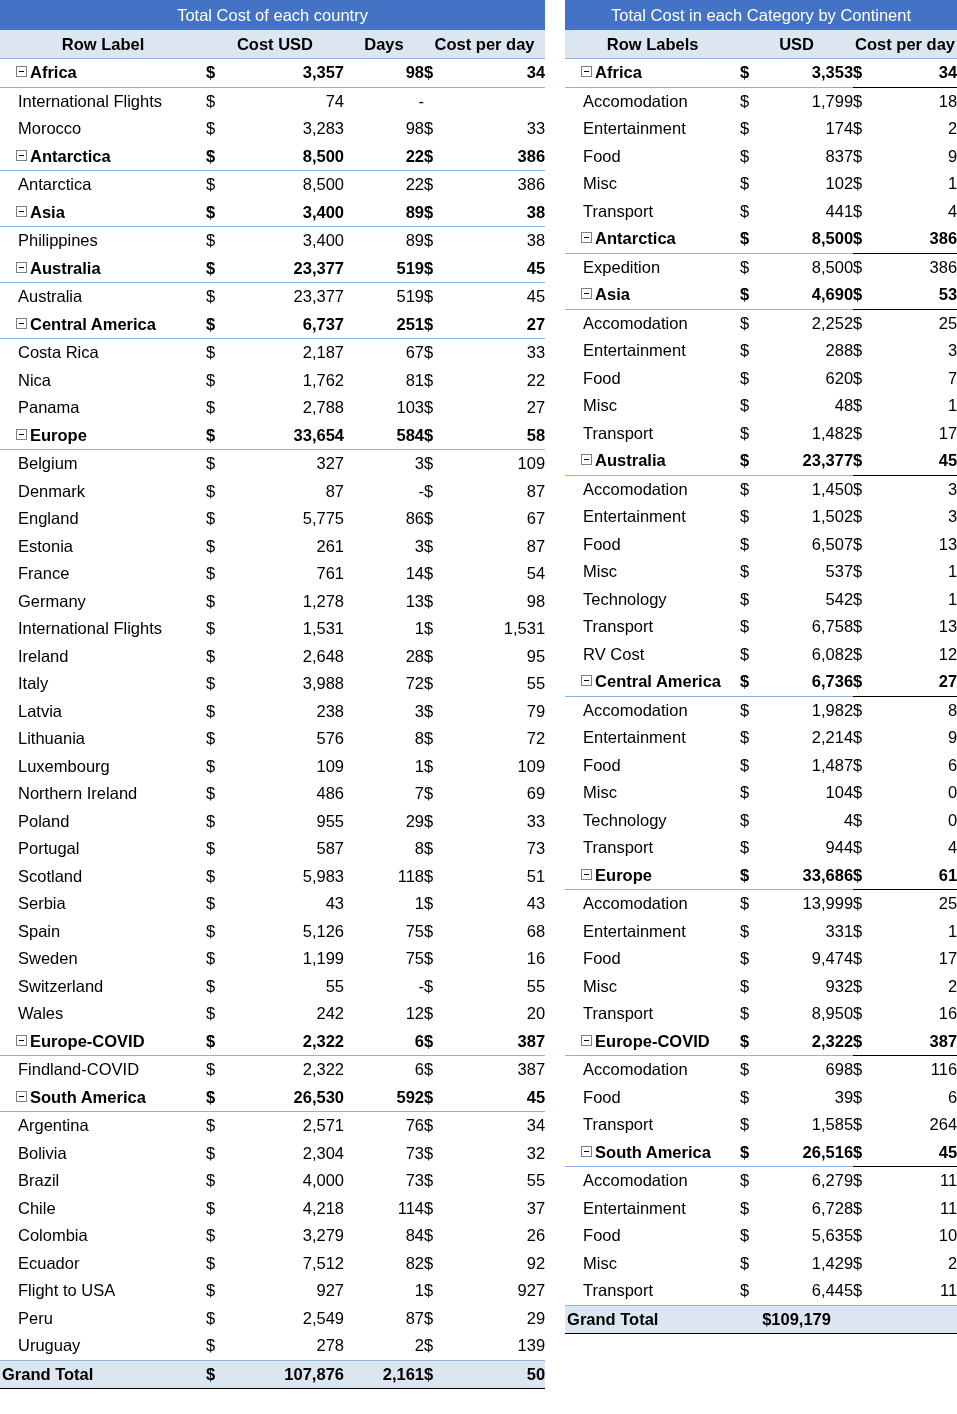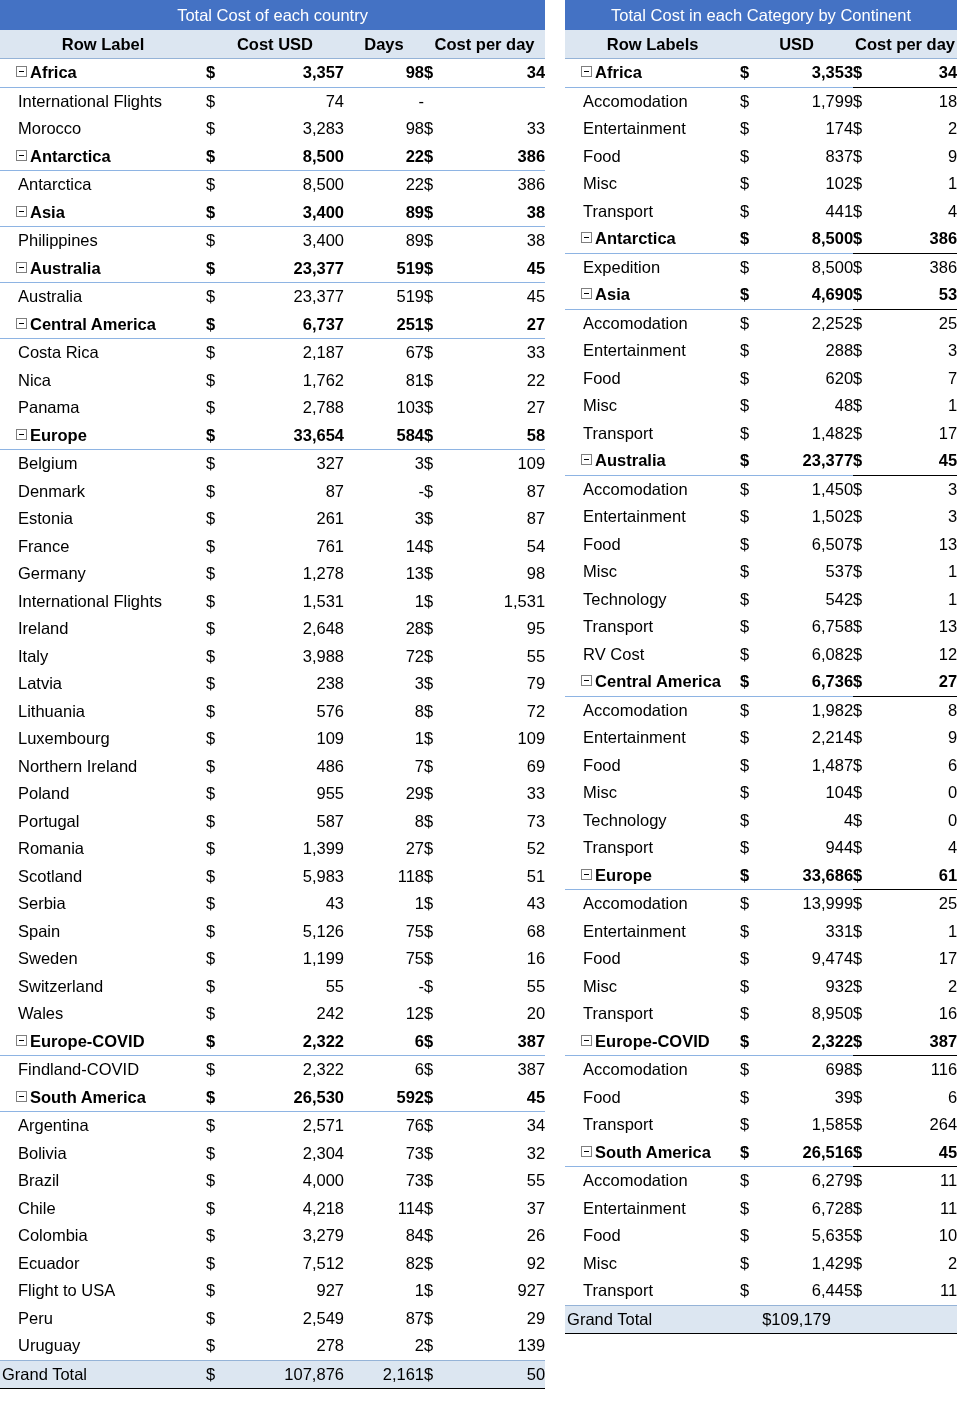--- a/index.html
+++ b/index.html
@@ -79,21 +79,21 @@
   .tbl-right tr.group td.cpd-num {
     border-bottom: 1.6px solid #000000;
   }
 
   
   tr.child .c-label { padding-left: 18px; }
 
   
   tr.grand td {
     background: #DCE6F1;
-    font-weight: normal;
+    font-weight: bold;
     border-top: 1px solid #95B3D7;
     border-bottom: 1.6px solid #000000;
   }
 
   
   .pm {
     display: inline-block;
     width: 11px;
     height: 11px;
     border: 1px solid #7f7f7f;
@@ -280,20 +280,28 @@
         </tr>
         <tr class="child">
           <td class="c-label"><span>Denmark</span></td>
           <td class="c-cur">$</td>
           <td class="c-num">87</td>
           <td class="c-num">-</td>
           <td class="c-cur">$</td>
           <td class="c-num">87</td>
         </tr>
         <tr class="child">
+          <td class="c-label"><span>England</span></td>
+          <td class="c-cur">$</td>
+          <td class="c-num">5,775</td>
+          <td class="c-num">86</td>
+          <td class="c-cur">$</td>
+          <td class="c-num">67</td>
+        </tr>
+        <tr class="child">
           <td class="c-label"><span>Estonia</span></td>
           <td class="c-cur">$</td>
           <td class="c-num">261</td>
           <td class="c-num">3</td>
           <td class="c-cur">$</td>
           <td class="c-num">87</td>
         </tr>
         <tr class="child">
           <td class="c-label"><span>France</span></td>
           <td class="c-cur">$</td>
@@ -374,28 +382,20 @@
           <td class="c-cur">$</td>
           <td class="c-num">33</td>
         </tr>
         <tr class="child">
           <td class="c-label"><span>Portugal</span></td>
           <td class="c-cur">$</td>
           <td class="c-num">587</td>
           <td class="c-num">8</td>
           <td class="c-cur">$</td>
           <td class="c-num">73</td>
-        </tr>
-        <tr class="child">
-          <td class="c-label"><span>Romania</span></td>
-          <td class="c-cur">$</td>
-          <td class="c-num">1,399</td>
-          <td class="c-num">27</td>
-          <td class="c-cur">$</td>
-          <td class="c-num">52</td>
         </tr>
         <tr class="child">
           <td class="c-label"><span>Scotland</span></td>
           <td class="c-cur">$</td>
           <td class="c-num">5,983</td>
           <td class="c-num">118</td>
           <td class="c-cur">$</td>
           <td class="c-num">51</td>
         </tr>
         <tr class="child">

